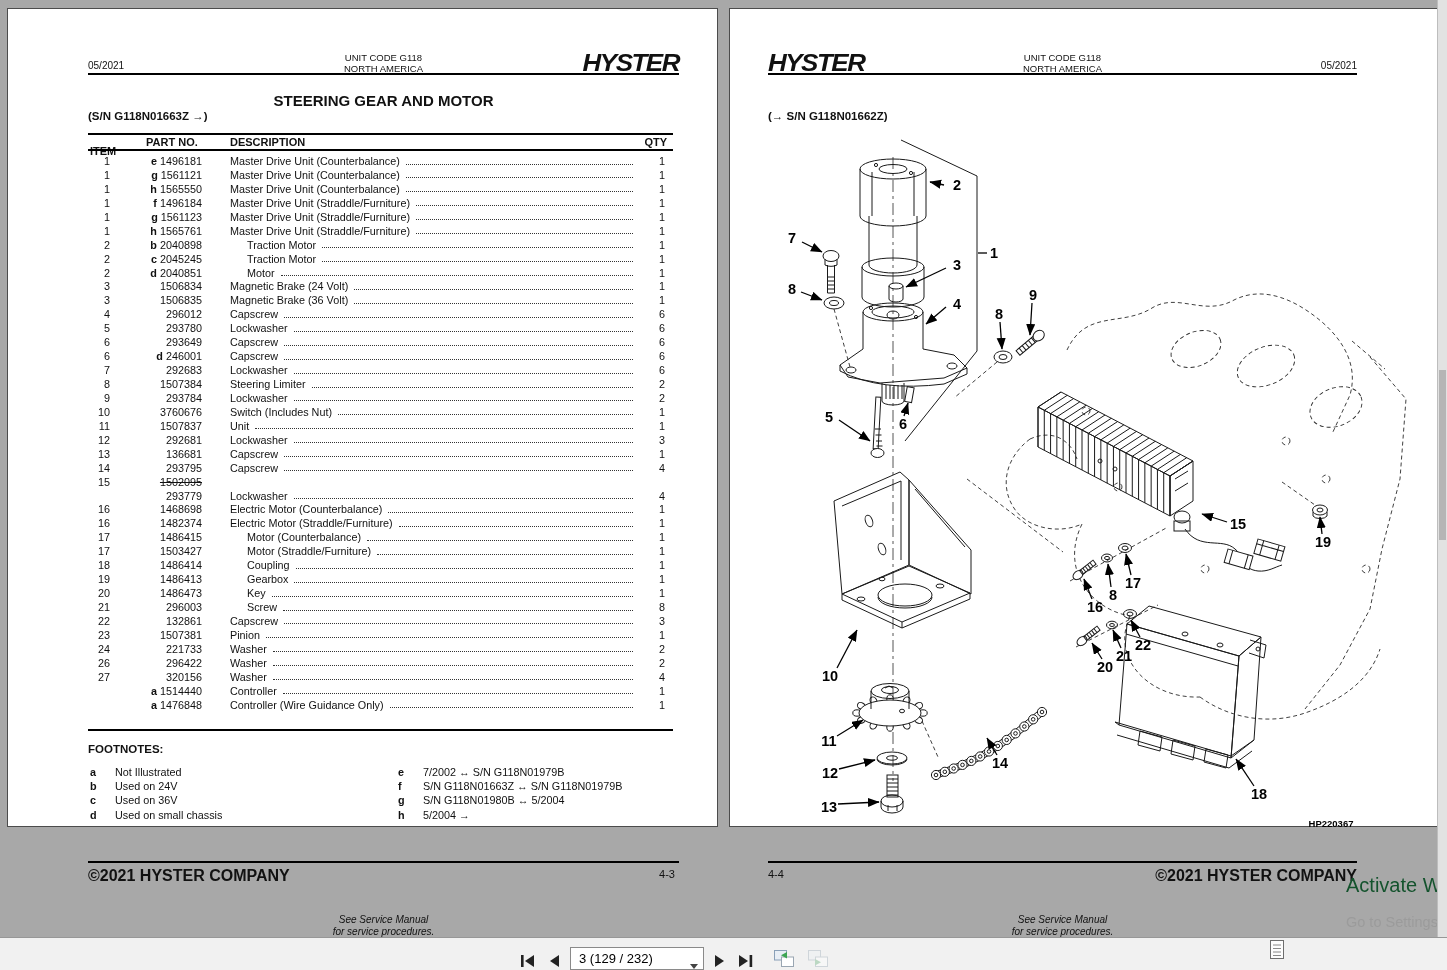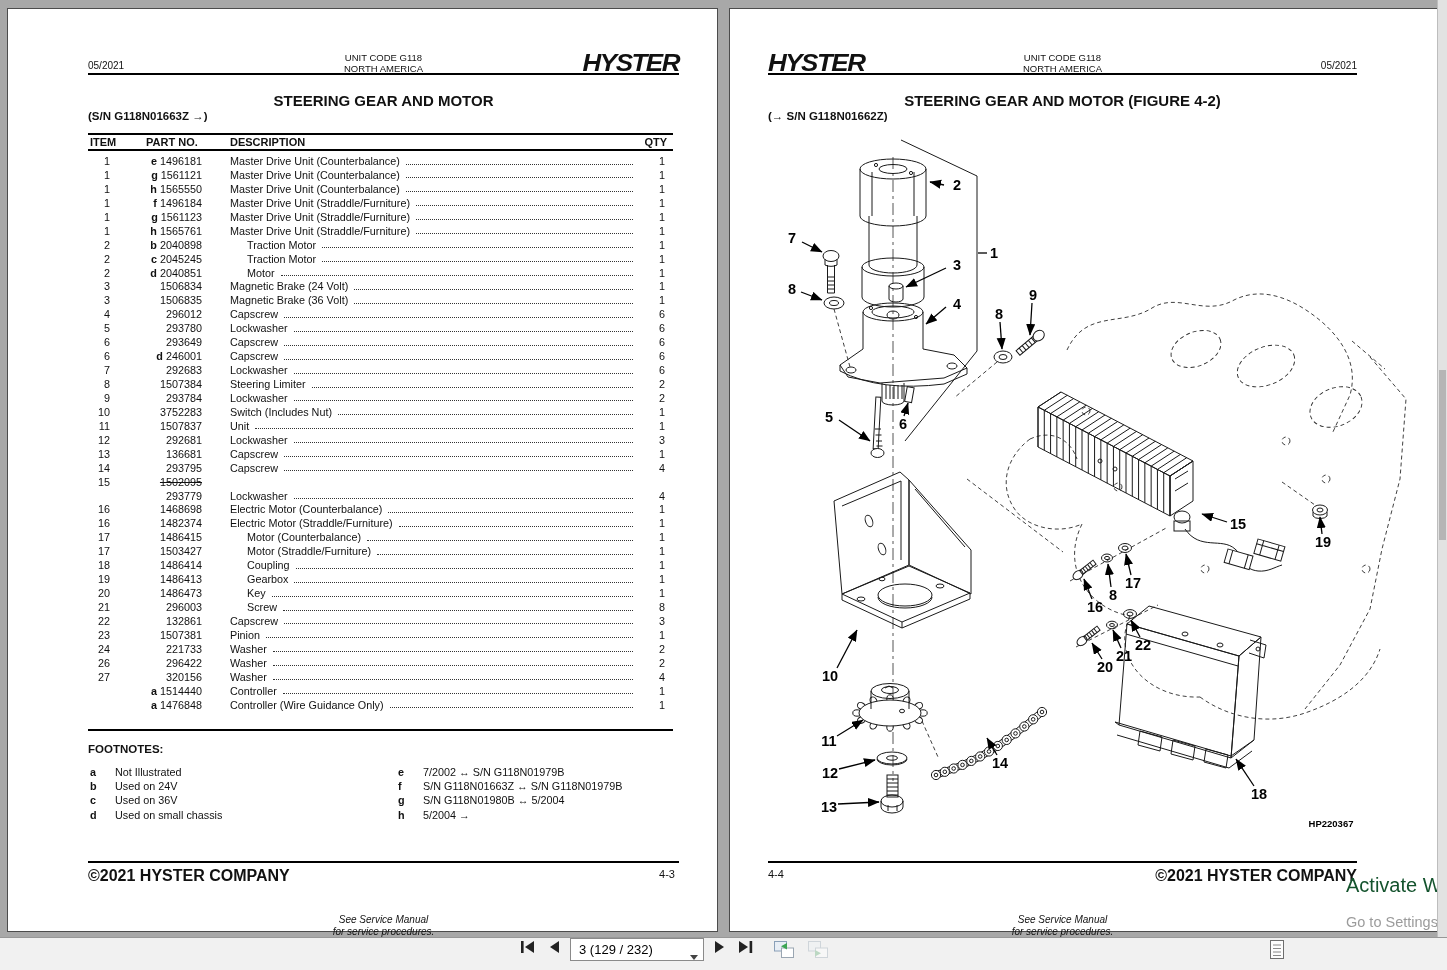--- a/index.html
+++ b/index.html
@@ -1,17 +1,17 @@
 <!DOCTYPE html>
 <html><head>
 <meta charset="utf-8">
 <style>
   html,body{margin:0;padding:0;background:#7d7d7d;font-family:"Liberation Sans",sans-serif;}
   .screen{position:relative;width:1447px;height:970px;background:#a8a8a8;overflow:hidden;}
-  .page{position:absolute;top:8px;height:924px;background:#fff;border:1px solid #4c4c4c;box-sizing:border-box;color:#111;}
+  .page{position:absolute;top:8px;height:819px;background:#fff;border:1px solid #4c4c4c;box-sizing:border-box;color:#111;}
   .page-left{left:7px;width:711px;}
   .page-right{left:729px;width:709px;}
   .abs{position:absolute;}
   .hdr-date{font-size:10px;}
   .hdr-center{font-size:9.5px;line-height:11px;text-align:center;}
   .brand{font-size:26px;font-weight:900;font-style:italic;letter-spacing:-1.5px;transform:scaleY(.92);transform-origin:bottom;}
   .hdr-rule{height:2px;background:#000;}
   .pg-title{font-size:15px;font-weight:bold;text-align:center;}
   .pg-sub{font-size:11.5px;font-weight:bold;text-align:left;}
   .thick{background:#000;}
@@ -32,21 +32,21 @@
   .fnrow span{position:absolute;left:25px;}
   .pfoot{font-size:16px;font-weight:bold;}
   .pfoot-c{font-size:10px;font-style:italic;text-align:center;line-height:12px;margin-top:48px;}
   .pfoot-pg{font-size:11px;}
   .watermark{position:absolute;left:1346px;top:874px;width:94px;overflow:hidden;white-space:nowrap;}
   .wm1{font-size:20px;color:#14532d;}
   .wm2{font-size:14.5px;color:#9b9b9b;margin-top:17px;}
   .vscroll{position:absolute;right:0;top:0;width:10px;height:937px;background:#e2e2e2;border-left:1px solid #bdbdbd;box-sizing:border-box;}
   .vthumb{position:absolute;left:1px;right:1px;top:370px;height:170px;background:#b5b5b5;}
   .toolbar{position:absolute;left:0;top:937px;width:1447px;height:33px;background:#f1f1f1;border-top:1px solid #979797;box-sizing:border-box;}
-  .navg{position:absolute;left:518px;top:0;height:100%;display:flex;align-items:flex-start;gap:7px;}
+  .navg{position:absolute;left:518px;top:0;height:100%;display:flex;align-items:flex-end;gap:7px;}
   .tbtn{background:none;border:none;padding:2px;margin:0;cursor:pointer;display:flex;align-items:center;}
   .pagebox{width:134px;height:23px;background:#fff;border:1px solid #8a8a8a;display:flex;align-items:center;font-size:13px;box-sizing:border-box;padding-left:8px;position:relative;}
   .pagebox .dd{position:absolute;right:5px;top:9px;}
   .rightg{position:absolute;left:1246px;top:0;height:100%;display:flex;align-items:center;gap:9px;flex-direction:column;}
   .viewbtn{width:26px;height:25px;display:flex;align-items:center;justify-content:center;background:none;border:1px solid transparent;padding:0;}
   .viewbtn.sel{background:#cfe2f5;border:1px solid #8fbbe8;}
   .zoomlbl{font-size:13.5px;color:#222;margin-left:16px;}
   .dim{opacity:.45;}
   svg text.co{font-weight:bold;font-size:14.5px;fill:#000;text-anchor:middle;font-family:"Liberation Sans",sans-serif;}
   svg .ln{stroke:#1a1a1a;fill:none;stroke-width:1;}
@@ -67,21 +67,21 @@
       <div>UNIT CODE G118</div>
       <div>NORTH AMERICA</div>
     </div>
     <div class="abs brand" style="right:38px;top:37px;">HYSTER</div>
     <div class="abs hdr-rule" style="left:80px;right:38px;top:64px;"></div>
 
     <div class="abs pg-title" style="left:80px;right:38px;top:83px;">STEERING GEAR AND MOTOR</div>
     <div class="abs pg-sub" style="left:80px;right:38px;top:101px;">(S/N G118N01663Z →)</div>
 
     <div class="abs thick" style="left:80px;right:44px;top:124px;height:1.8px;"></div>
-    <div class="abs colhead" style="left:82px;top:127px;">ITEM</div>
+    <div class="abs colhead" style="left:82px;top:136px;">ITEM</div>
     <div class="abs colhead" style="left:138px;top:127px;">PART NO.</div>
     <div class="abs colhead" style="left:222px;top:127px;">DESCRIPTION</div>
     <div class="abs colhead" style="right:50px;top:127px;">QTY</div>
     <div class="abs thick" style="left:80px;right:44px;top:140px;height:1.8px;"></div>
 
     <div class="rows">
         <div class="prow">
           <span class="c-item">1</span>
           <span class="c-part">
             <b class="fn">e</b>
@@ -285,21 +285,21 @@
           </span>
           <span class="c-desc">
             <span class="dtext">Lockwasher</span>
             <span class="lead"></span>
           </span>
           <span class="c-qty">2</span>
         </div>
         <div class="prow">
           <span class="c-item">10</span>
           <span class="c-part">
-            <span class="pn">3752283</span>
+            <span class="pn">3760676</span>
           </span>
           <span class="c-desc">
             <span class="dtext">Switch (Includes Nut)</span>
             <span class="lead"></span>
           </span>
           <span class="c-qty">1</span>
         </div>
         <div class="prow">
           <span class="c-item">11</span>
           <span class="c-part">
@@ -585,21 +585,20 @@
 
   <div class="page page-right">
     <div class="abs brand" style="left:38px;top:37px;">HYSTER</div>
     <div class="abs hdr-center" style="left:38px;right:80px;top:43px;">
       <div>UNIT CODE G118</div>
       <div>NORTH AMERICA</div>
     </div>
     <div class="abs hdr-date" style="right:80px;top:51px;">05/2021</div>
     <div class="abs hdr-rule" style="left:38px;right:80px;top:64px;"></div>
 
-    <div class="abs pg-title" style="left:38px;right:80px;top:83px;">STEERING GEAR AND MOTOR (FIGURE 4-2)</div>
     <div class="abs pg-sub" style="left:38px;right:80px;top:101px;">(→ S/N G118N01662Z)</div>
 
     <svg class="abs" style="left:0;top:0;" width="707" height="922" viewBox="0 0 707 922">
       <defs>
         <marker id="ah" markerWidth="9" markerHeight="8" refX="8.5" refY="3.5" orient="auto">
           <path d="M0,0 L9,3.5 L0,7 Z" fill="#000"></path>
         </marker>
       </defs>
 
       <path class="cl" d="M163,148 V772"></path>

